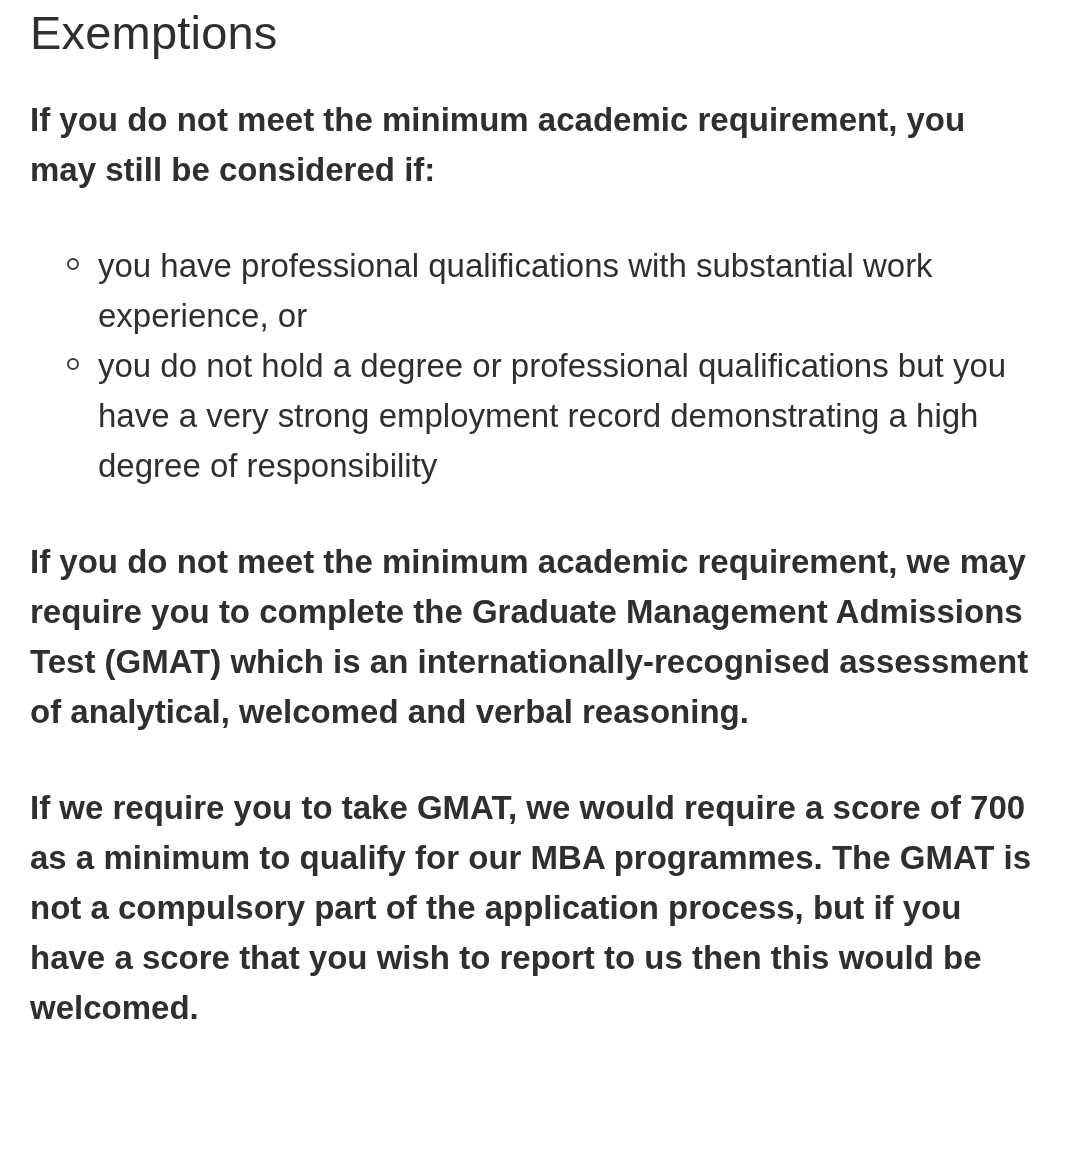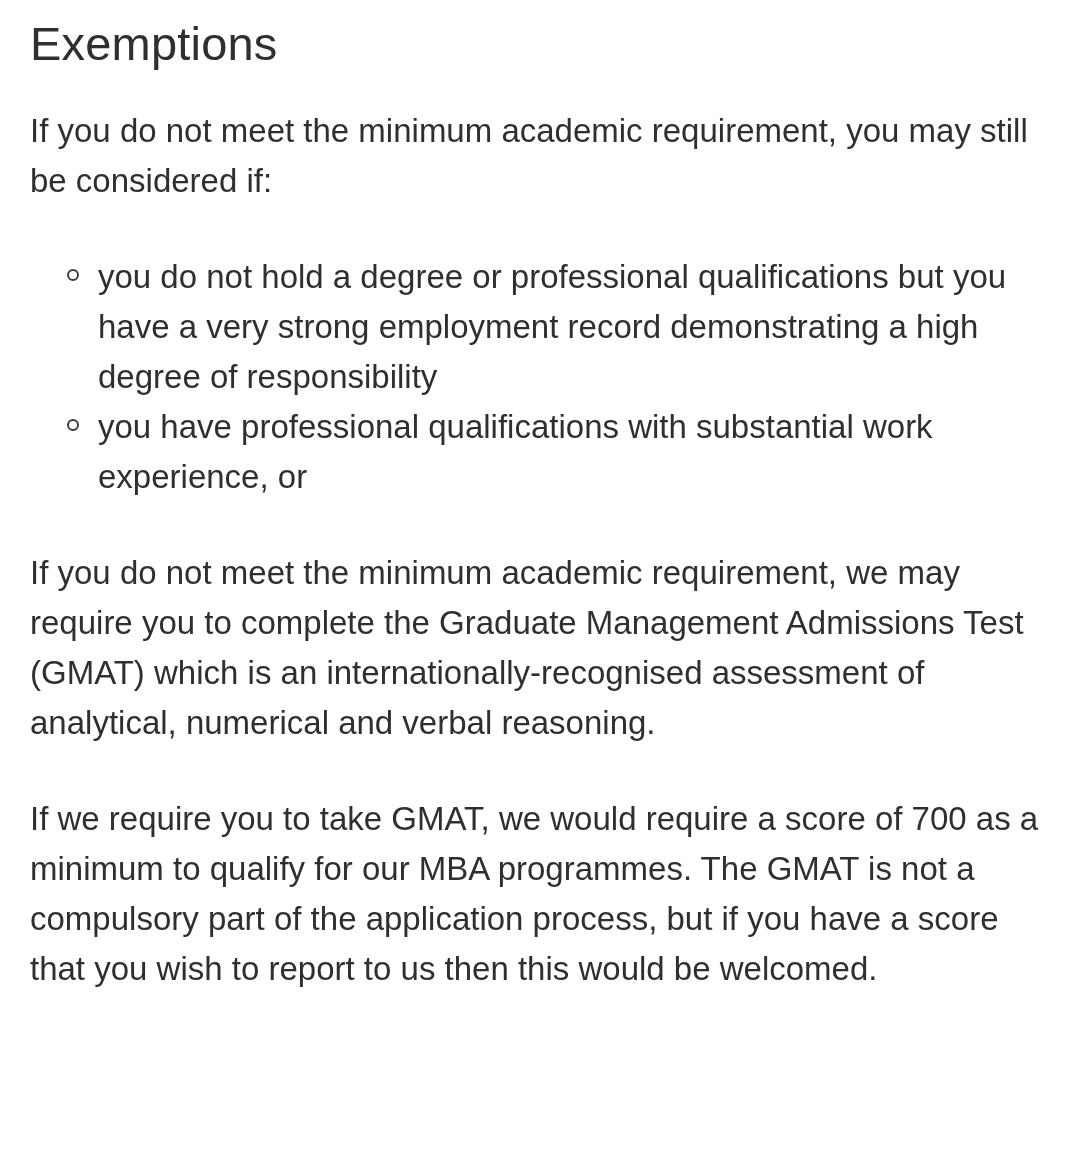--- a/index.html
+++ b/index.html
@@ -12,32 +12,32 @@
     height: 1168px;
     box-sizing: border-box;
     font-family: "Liberation Sans", sans-serif;
     color: #2f2f2f;
     overflow: hidden;
   }
   main.content {
     box-sizing: border-box;
     width: 100%;
     height: 100%;
-    padding: 16px 40px 0 30px;
+    padding: 5px 40px 0 30px;
   }
   h1.page-title {
     font-size: 47px;
     font-weight: 500;
     line-height: 1.2;
     margin: 0 0 34px 0;
     letter-spacing: 0.2px;
   }
   p.body-text {
     font-size: 33px;
-    font-weight: 400;
+    font-weight: 700;
     line-height: 50px;
     margin: 0 0 46px 0;
   }
   ul.exemption-list {
     list-style: none;
     margin: 0 0 46px 0;
     padding: 0;
   }
   ul.exemption-list li {
     position: relative;
@@ -64,26 +64,26 @@
 
 <main class="content">
 
   <h1 class="page-title">Exemptions</h1>
 
   <p class="body-text">If you do not meet the minimum academic requirement, you may still be considered if:</p>
 
   <ul class="exemption-list">
     <li>
       <span class="bullet-marker"></span>
-      <span>you do not hold a degree or professional qualifications but you have a very strong employment record demonstrating a high degree of responsibility</span>
+      <span>you have professional qualifications with substantial work experience, or</span>
     </li>
     <li>
       <span class="bullet-marker"></span>
-      <span>you have professional qualifications with substantial work experience, or</span>
+      <span>you do not hold a degree or professional qualifications but you have a very strong employment record demonstrating a high degree of responsibility</span>
     </li>
   </ul>
 
-  <p class="body-text">If you do not meet the minimum academic requirement, we may require you to complete the Graduate Management Admissions Test (GMAT) which is an internationally-recognised assessment of analytical, numerical and verbal reasoning.</p>
+  <p class="body-text">If you do not meet the minimum academic requirement, we may require you to complete the Graduate Management Admissions Test (GMAT) which is an internationally-recognised assessment of analytical, welcomed and verbal reasoning.</p>
 
   <p class="body-text">If we require you to take GMAT, we would require a score of 700 as a minimum to qualify for our MBA programmes. The GMAT is not a compulsory part of the application process, but if you have a score that you wish to report to us then this would be welcomed.</p>
 
 
 </main>
 
 </body></html>

